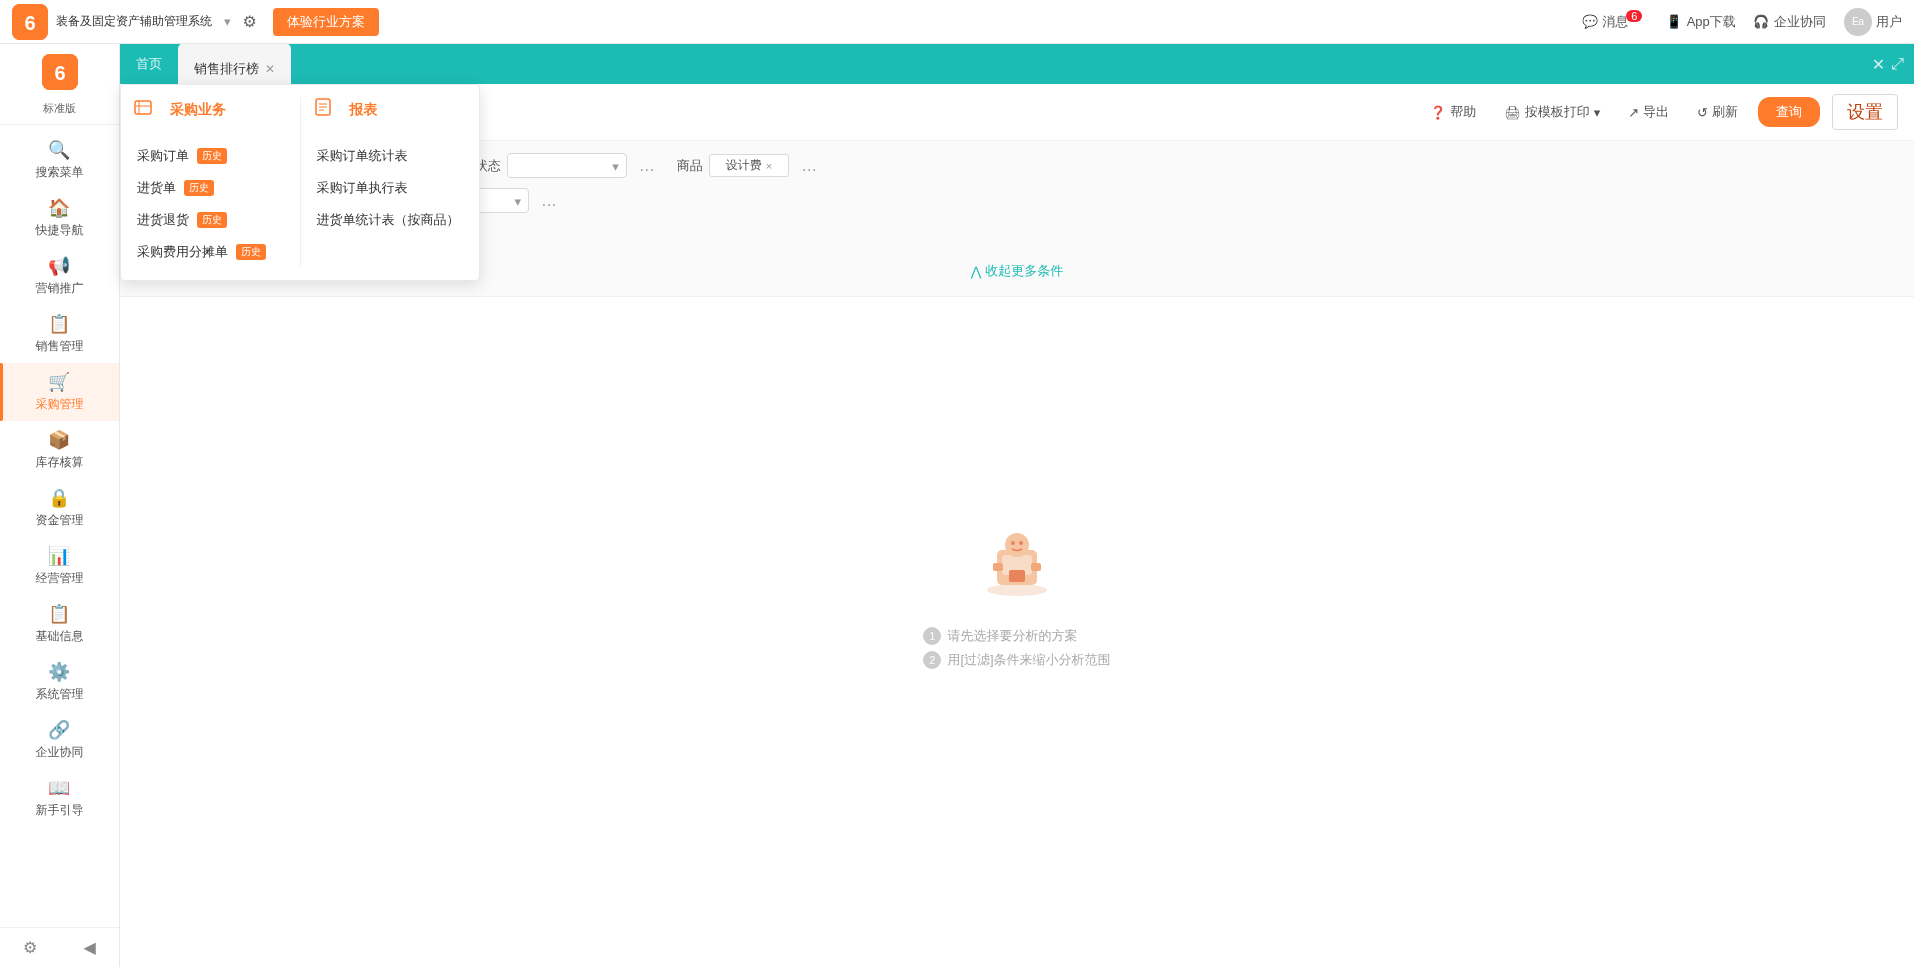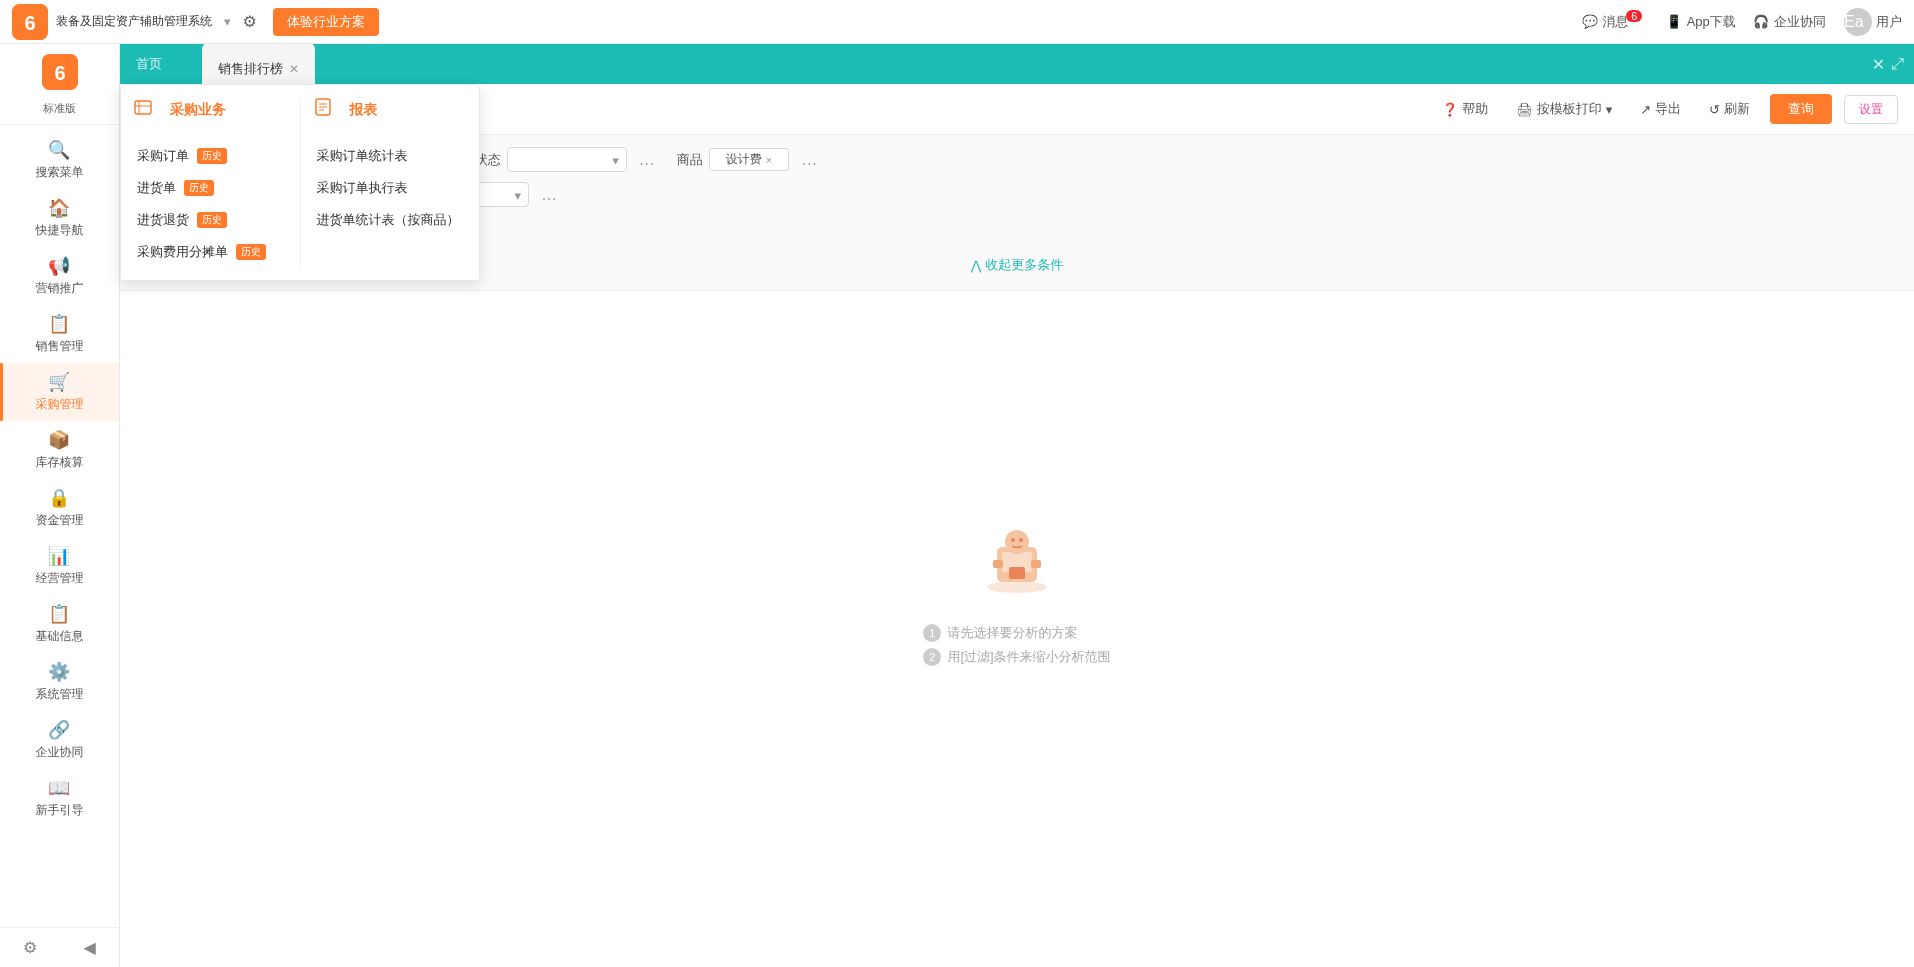--- a/index.html
+++ b/index.html
@@ -73,23 +73,23 @@
       top: -6px;
       left: -6px;
     }
     .user-avatar {
       width: 28px;
       height: 28px;
       border-radius: 50%;
       background: #ccc;
       display: flex;
       align-items: center;
-      justify-content: flex-start;
+      justify-content: center;
       color: #fff;
-      font-size: 16px;
+      font-size: 10px;
     }
 
     
     .sidebar {
       position: fixed;
       top: 44px;
       left: 0;
       bottom: 0;
       width: 120px;
       background: #fff;
@@ -185,21 +185,20 @@
     }
 
     
     .tab-bar {
       background: #1cbbb4;
       display: flex;
       align-items: center;
       height: 40px;
       padding: 0 0;
       position: relative;
-      gap: 24px;
     }
     .tab-item {
       height: 40px;
       display: flex;
       align-items: center;
       padding: 0 16px;
       cursor: pointer;
       font-size: 13px;
       color: rgba(255,255,255,0.85);
       white-space: nowrap;
@@ -254,33 +253,33 @@
       gap: 4px;
       color: #555;
       cursor: pointer;
       font-size: 13px;
       padding: 4px 8px;
     }
     .btn-primary {
       background: #ff7b2c;
       color: #fff;
       border: none;
-      border-radius: 4px;
+      border-radius: 12px;
       padding: 6px 18px;
       cursor: pointer;
       font-size: 13px;
     }
     .btn-default {
       background: #fff;
-      color: #ec4899;
+      color: #c2410c;
       border: 1px solid #d9d9d9;
       border-radius: 4px;
       padding: 5px 14px;
       cursor: pointer;
-      font-size: 12px;
+      font-size: 18px;
     }
 
     
     .filter-area {
       padding: 12px 16px;
       border-bottom: 1px solid #f0f0f0;
       background: #fafafa;
     }
     .filter-row {
       display: flex;

